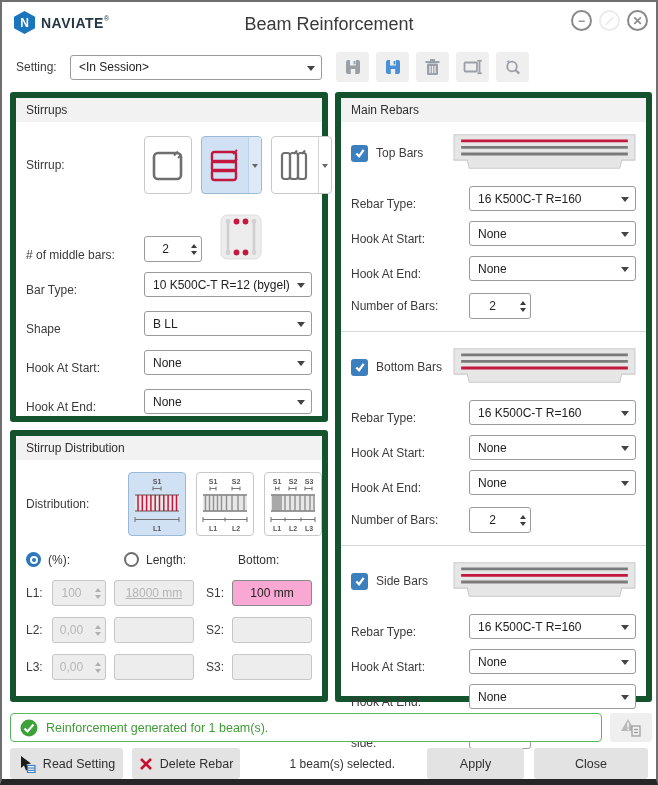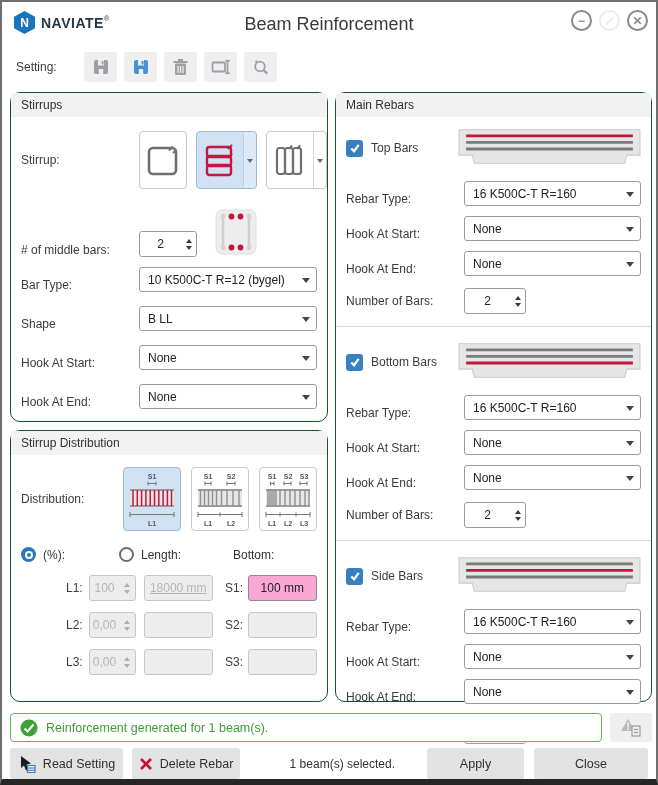--- a/index.html
+++ b/index.html
@@ -30,21 +30,21 @@
   .combo { position:relative; height:25px; background:#fff; border:1px solid #9b9b9b; border-radius:3px;
            display:flex; align-items:center; padding:0 20px 0 8px; color:#222; }
   .combo-arrow { position:absolute; right:6px; top:10px; width:0; height:0;
                  border:4px solid transparent; border-top:5px solid #444; }
   .setting-combo { width:252px; }
   .toolbar { display:flex; gap:7px; margin-left:14px; }
   .tool-btn { width:33px; height:30px; background:#efefef; border-radius:3px;
               display:flex; align-items:center; justify-content:center; }
 
   
-  .groupbox { position:absolute; border:1px solid #14532d; border-radius:10px; background:#fff; }
+  .groupbox { position:absolute; border:6px solid #14532d; border-radius:3px; background:#fff; }
   .group-header { background:#f2f2f2; height:24px; line-height:24px; padding:0 10px; color:#2f2f2f;
                   border-radius:3px 3px 0 0; font-size:12px; }
   .group-body { padding:8px 10px; }
   #stirrups-group { left:8px; top:90px; width:318px; height:330px; }
   #distribution-group { left:8px; top:428px; width:318px; height:272px; }
   #main-rebars-group { left:333px; top:90px; width:317px; height:610px; }
 
   .frow { display:flex; align-items:flex-end; margin-top:14px; }
   .flabel { width:118px; flex-shrink:0; color:#3b3b3b; padding-right:4px; }
   .fcombo { flex:1; }
@@ -86,21 +86,21 @@
   .dim { stroke:#777; stroke-width:1.1; fill:none; }
 
   .radio-row { display:flex; align-items:center; margin-top:16px; }
   .radio-group { display:flex; align-items:center; gap:7px; }
   .rg1 { width:98px; } .rg2 { width:114px; }
   .radio { width:15px; height:15px; border:2px solid #6e6e6e; border-radius:50%; background:#fff; flex-shrink:0; }
   .radio.checked { border:none; background:#2e77bd; position:relative; }
   .radio.checked::after { content:''; position:absolute; inset:3.5px; background:#fff; border-radius:50%; z-index:1; }
   .radio.checked::before { content:''; position:absolute; inset:5.5px; background:#2e77bd; border-radius:50%; z-index:2; }
 
-  .dist-input-row { display:flex; align-items:center; margin-top:11px;margin-left:45px; }
+  .dist-input-row { display:flex; align-items:center; margin-top:11px; }
   .li-label { width:26px; color:#3b3b3b; }
   .pct-spinner { width:54px; }
   .len-input { width:80px; height:26px; border:1px solid #c6c6c6; border-radius:3px; background:#ededed;
                color:#b5b5b5; display:flex; align-items:center; justify-content:center; margin-left:8px;text-decoration:underline; }
   .s-label { width:26px; margin-left:12px; color:#3b3b3b; }
   .s-input { width:80px; height:26px; border:1px solid #8a8a8a; border-radius:3px; background:#f9a8d4;
              color:#222; display:flex; align-items:center; justify-content:center; }
   .s-input.disabled { background:#ededed; border-color:#c6c6c6; color:#b5b5b5; }
 
   
@@ -143,20 +143,24 @@
       <div class="circle-btn">−</div>
       <div class="circle-btn disabled">
           <span class="slash"></span>
         </div>
       <div class="circle-btn">✕</div>
     </div>
   </div>
 
   <div class="setting-row">
     <span class="setting-label">Setting:</span>
+    <div class="combo setting-combo">
+      <span>&lt;In Session&gt;</span>
+      <span class="combo-arrow"></span>
+    </div>
     <div class="toolbar">
       <div class="tool-btn">
         <svg width="18" height="18" viewBox="0 0 18 18">
           <path d="M2 4 q0-2 2-2 h10 q2 0 2 2 v10 q0 2 -2 2 h-10 q-2 0 -2 -2 Z" fill="#9aa0a6"></path>
           <rect x="6" y="2" width="6" height="5.5" fill="#efefef"></rect>
             <rect x="9.6" y="3" width="1.9" height="3.4" fill="#9aa0a6"></rect>
           <rect x="6.8" y="11" width="4.4" height="5" fill="#efefef"></rect>
         </svg>
       </div>
       <div class="tool-btn">

